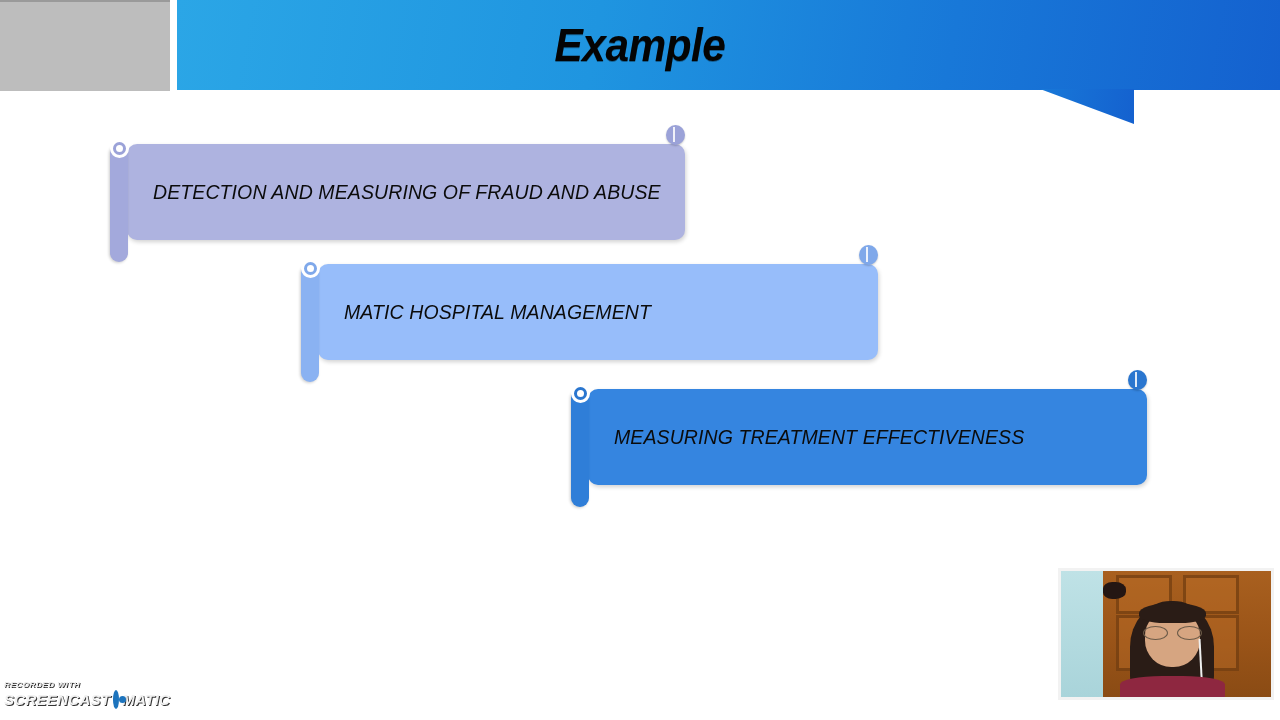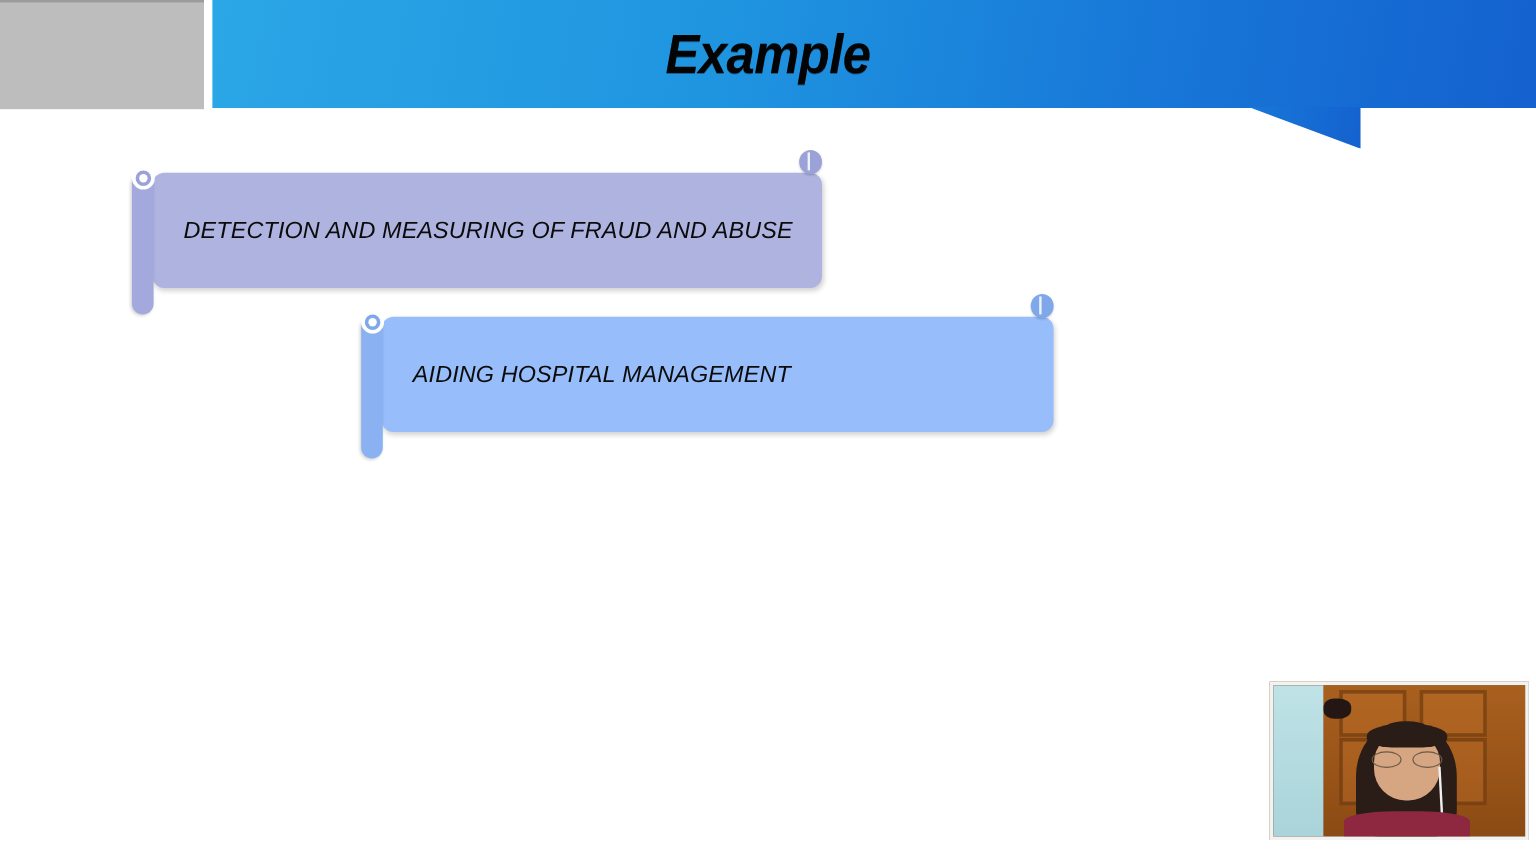--- a/index.html
+++ b/index.html
@@ -295,37 +295,53 @@
     <div class="scroll-curl-left" style="background: rgb(155, 162, 216);"></div>
     <div class="scroll-label">DETECTION AND MEASURING OF FRAUD AND ABUSE</div>
   </div>
 
   <div class="scroll-shape" id="scroll-2">
     <div class="scroll-body" style="background: rgb(151, 189, 250);">
       <div class="scroll-curl-right" style="background: rgb(127, 168, 234);"></div>
     </div>
     <div class="scroll-spine" style="background: rgb(138, 178, 242);"></div>
     <div class="scroll-curl-left" style="background: rgb(127, 168, 234);"></div>
-    <div class="scroll-label">AIDING HOSPITAL MANAGEMENT</div>
-  </div>
-
+    <div class="scroll-label">MATIC HOSPITAL MANAGEMENT</div>
+  </div>
+
+  <div class="scroll-shape" id="scroll-3">
+    <div class="scroll-body" style="background: rgb(53, 133, 224);">
+      <div class="scroll-curl-right" style="background: rgb(42, 118, 207);"></div>
+    </div>
+    <div class="scroll-spine" style="background: rgb(47, 126, 216);"></div>
+    <div class="scroll-curl-left" style="background: rgb(42, 118, 207);"></div>
+    <div class="scroll-label">MEASURING TREATMENT EFFECTIVENESS</div>
+  </div>
 
   <div id="webcam-overlay" style="border-color: rgb(242, 242, 242);">
     <div class="cam-wall"></div>
     <div class="cam-door"></div>
     <div class="cam-panel p1"></div>
     <div class="cam-panel p2"></div>
     <div class="cam-panel p3"></div>
     <div class="cam-panel p4"></div>
     <div class="cam-knob"></div>
     <div class="cam-hair"></div>
     <div class="cam-face"></div>
     <div class="cam-bangs"></div>
     <div class="cam-glasses">
       <div class="cam-lens l"></div>
       <div class="cam-lens r"></div>
     </div>
     <div class="cam-cord"></div>
     <div class="cam-shirt"></div>
   </div>
 
+  <div id="watermark">
+    <div id="wm-recorded">RECORDED WITH</div>
+    <div id="wm-row">
+      <span class="wm-word">SCREENCAST</span>
+      <span id="wm-logo" style="border-color: rgb(29, 116, 189);"></span>
+      <span class="wm-word">MATIC</span>
+    </div>
+  </div>
 
 </div>
 
 </body></html>

